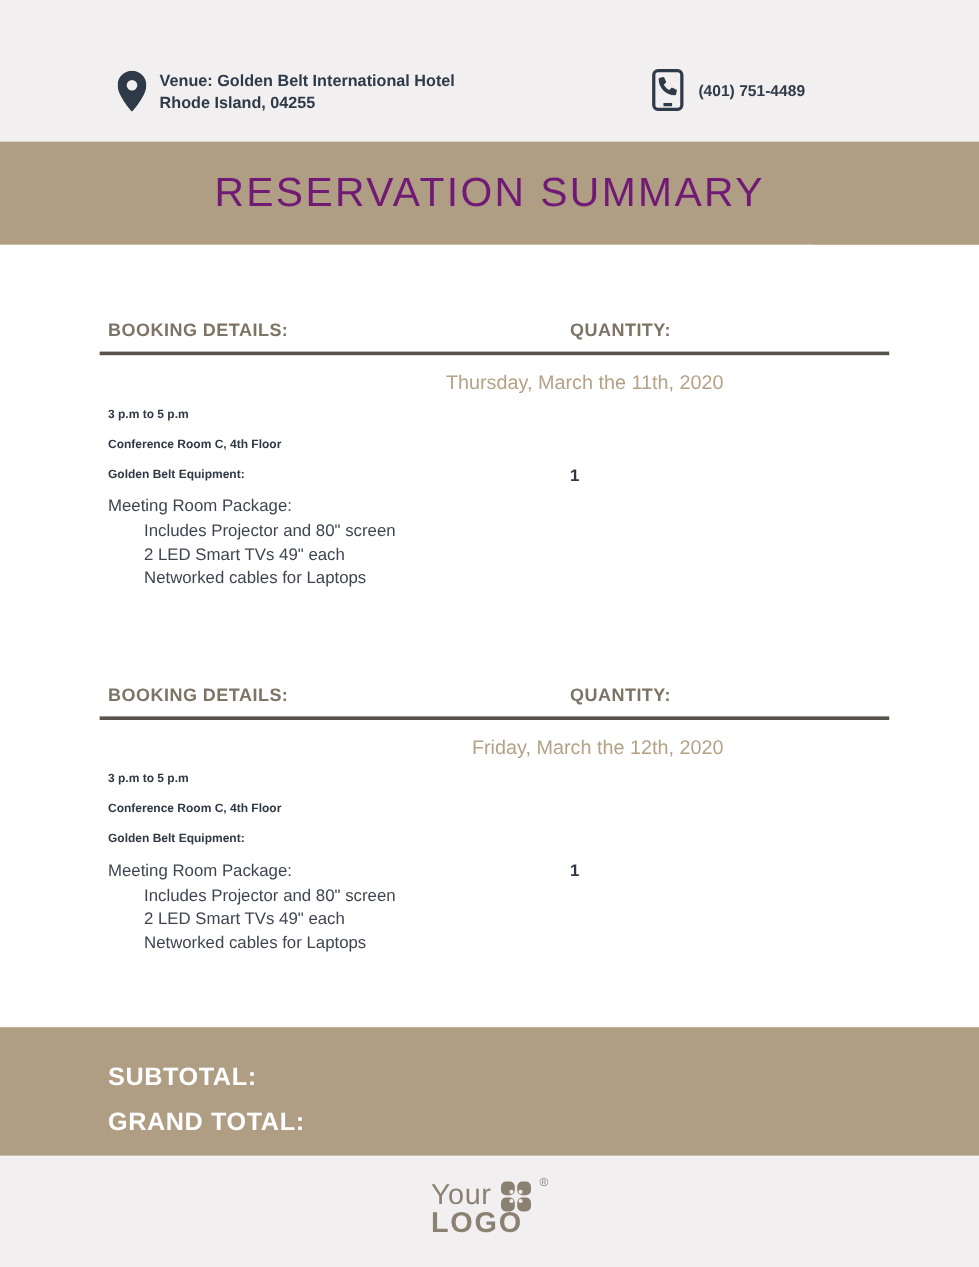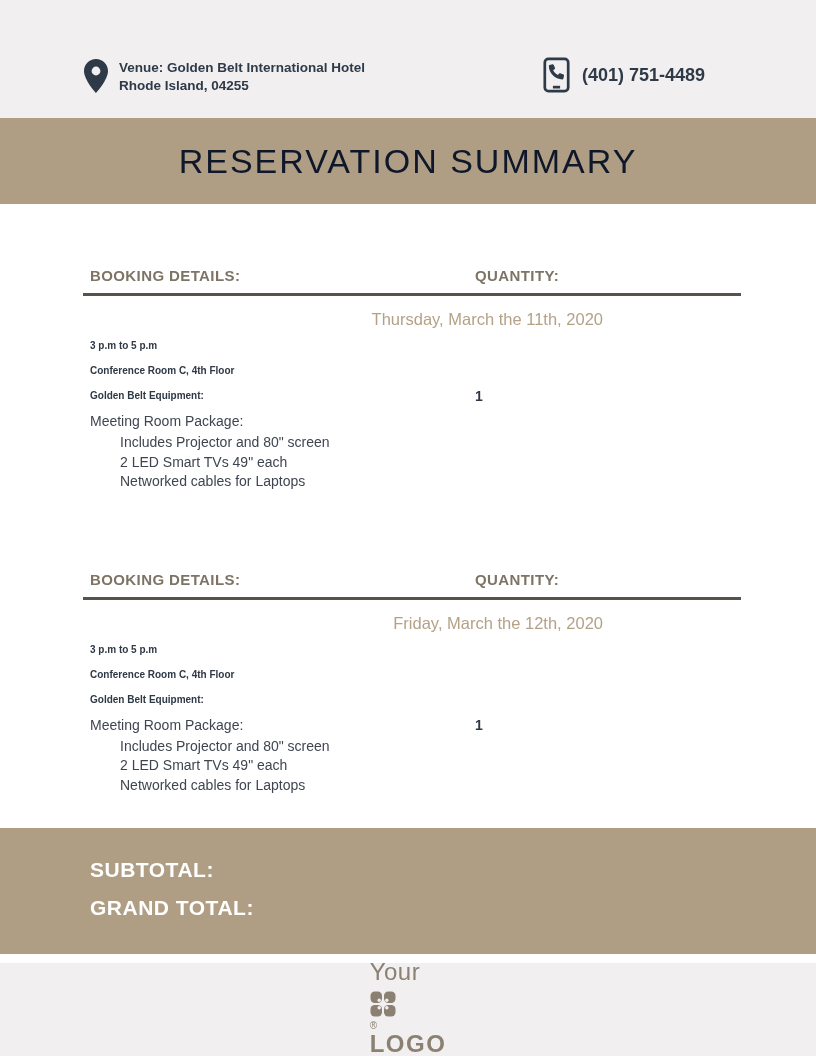--- a/index.html
+++ b/index.html
@@ -13,38 +13,38 @@
     color: #2e3a48;
     overflow: hidden;
   }
   
   .topbar {
     position: absolute; top: 0; left: 0;
     width: 816px; height: 118px;
     background: #f1eff0;
   }
   .venue-block {
-    position: absolute; left: 84px; top: 59px;
+    position: absolute; left: 98px; top: 59px;
     display: flex; gap: 11px; align-items: flex-start;
   }
   .venue-text { font-size: 13.5px; font-weight: 700; color: #2e3a48; line-height: 17.5px; }
   .phone-block {
     position: absolute; left: 543px; top: 57px;
     display: flex; gap: 12px; align-items: center;
   }
-  .phone-text { font-size: 18px; font-weight: 700; color: #2e3a48; }
+  .phone-text { font-size: 13px; font-weight: 700; color: #2e3a48; }
   
   .banner {
     position: absolute; top: 118px; left: 0;
     width: 816px; height: 86px;
     background: #b09e84;
     display: flex; align-items: center; justify-content: center;
   }
   .banner-title {
-    font-size: 34px; font-weight: 500; color: #0f172a;
+    font-size: 34px; font-weight: 500; color: #701a75;
     letter-spacing: 2px;
   }
   
   .main {
     position: absolute; top: 204px; left: 0;
     width: 678px; height: 633px;
     background: #ffffff;
     padding: 0 75px 0 90px;
   }
   .section.first { padding-top: 62px; }
@@ -66,38 +66,38 @@
     text-align: right;
   }
   .row { display: flex; margin-top: 9px; }
   .row-left { width: 385px; font-size: 10px; font-weight: 700; color: #2f3845; line-height: 16px; }
   .qty-val { font-size: 14px; font-weight: 700; color: #2f3845; line-height: 16px; }
   .pkg-label { font-size: 14px; font-weight: 400; color: #3f4550; line-height: 16px; }
   .pkg-items { margin-top: 4px; padding-left: 30px; }
   .pkg-item { font-size: 14px; font-weight: 400; color: #3f4550; line-height: 19.5px; }
   
   .totals {
-    position: absolute; top: 828px; left: 0;
+    position: absolute; top: 856px; left: 0;
     width: 816px; height: 126px;
     background: #b09e84;
     padding: 30px 0 0 90px;
   }
   .total-line {
     font-size: 21px; font-weight: 700; color: #ffffff;
     letter-spacing: 0.5px; line-height: 24px; margin-bottom: 14px;
   }
   
   .logo-strip {
     position: absolute; top: 963px; left: 0;
     width: 816px; height: 93px;
     background: #f1eff0;
     display: flex; align-items: center; justify-content: center;
   }
   .logo-block { color: #8b8172; line-height: 1; padding-bottom: 4px; }
-  .logo-row1 { display: flex; align-items: flex-start; gap: 7px; flex-direction: column; }
+  .logo-row1 { display: flex; align-items: flex-start; gap: 7px; }
   .logo-your { font-size: 24px; font-weight: 400; letter-spacing: 0.5px; }
   .logo-reg { font-size: 10px; position: relative; top: -3px; }
   .logo-word {
     font-size: 24px; font-weight: 700; letter-spacing: 1.5px; margin-top: -2px;
   }
   .icon svg { display: block; }
 </style>
 </head>
 <body>
 

